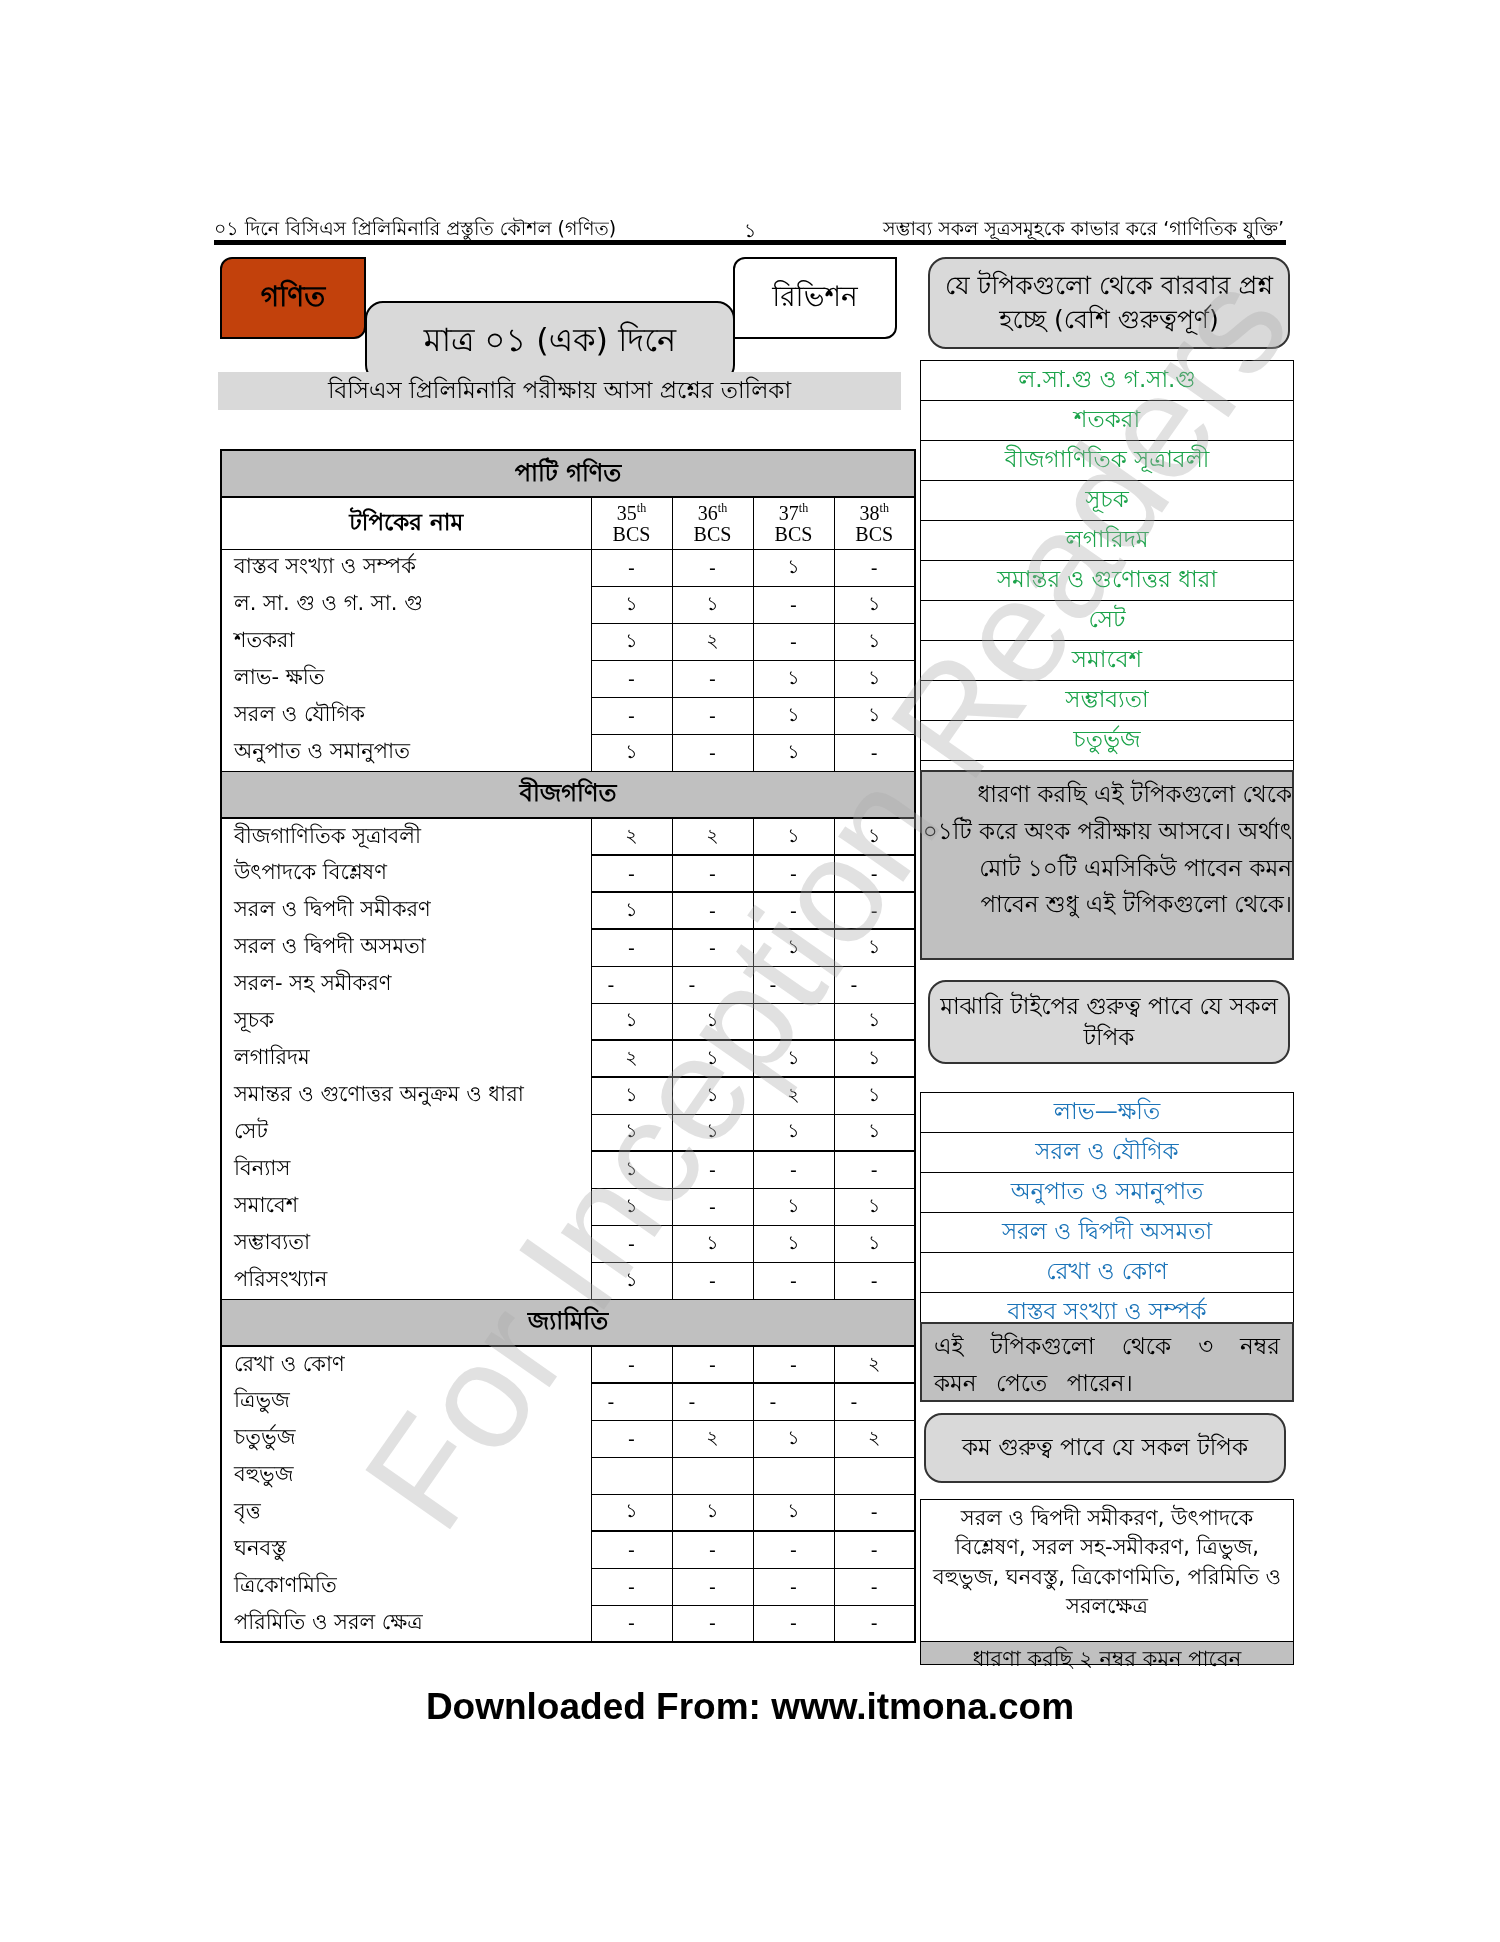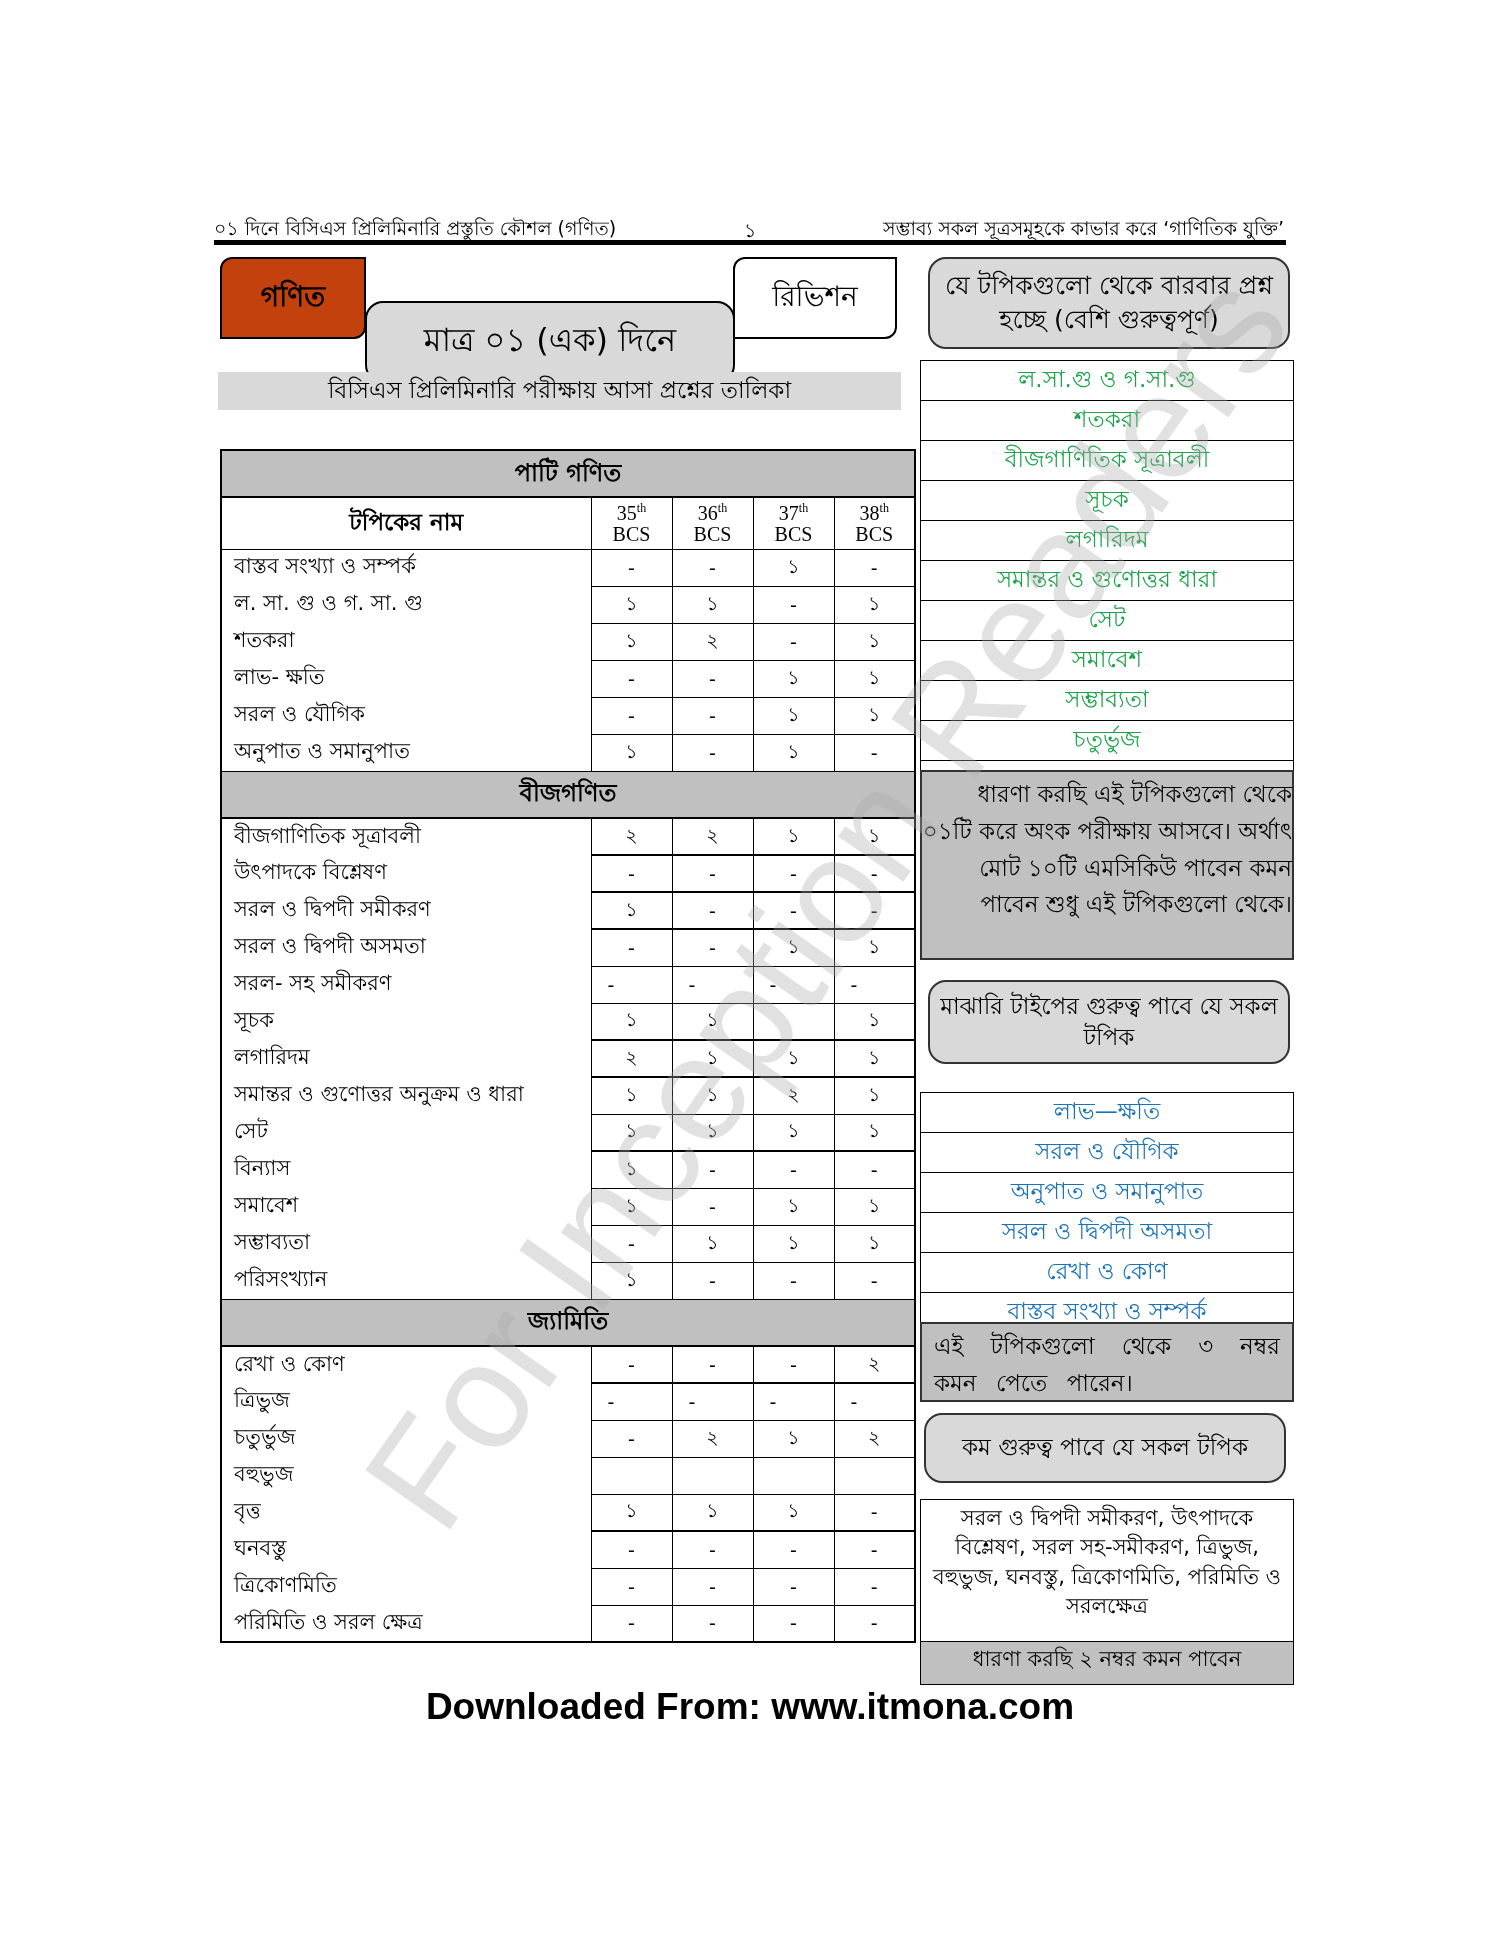--- a/index.html
+++ b/index.html
@@ -48,21 +48,21 @@
   .rlist.green td { color: #1ba34a; }
   .rlist.blue td { color: #1a73b8; }
   .rlist-high { left: 920px; top: 360px; width: 374px; }
   .rlist-medium { left: 920px; top: 1092px; width: 374px; }
 
   .note { position: absolute; background: #c0c0c0; border: 2px solid #333; font-size: 23px; line-height: 1.6; }
   .note-high { left: 920px; top: 770px; width: 374px; height: 190px; text-align: right; padding-top: 4px; }
   .note-medium { left: 920px; top: 1322px; width: 374px; height: 80px; text-align: justify; text-align-last: left; padding: 4px 12px 0 12px; word-spacing: 12px; }
 
   .low-box { position: absolute; left: 920px; top: 1499px; width: 374px; height: 142px; border: 1px solid #000; border-bottom: none; font-size: 21px; line-height: 1.4; text-align: center; padding: 4px 6px 0 6px; }
-  .low-note { position: absolute; left: 920px; top: 1641px; width: 374px; height: 44px; background: #c0c0c0; border: 1px solid #000; font-size: 21px; text-align: center; line-height: 34px; }
+  .low-note { position: absolute; left: 920px; top: 1641px; width: 374px; height: 24px; background: #c0c0c0; border: 1px solid #000; font-size: 21px; text-align: center; line-height: 34px; }
 
   .footer { position: absolute; left: 0; top: 1686px; width: 1500px; text-align: center; font-family: "Liberation Sans", sans-serif; font-weight: bold; font-size: 37px; }
 
   .watermark { position: absolute; left: 150px; top: 920px; font-family: "Liberation Sans", sans-serif; font-size: 150px; color: rgba(170,170,170,0.35); transform: rotate(-55deg); transform-origin: left top; white-space: nowrap; pointer-events: none; top: 1460px; left: 330px; }
 </style>
 </head>
 <body>
 
 <div class="run-header">
   <span class="left">০১ দিনে বিসিএস প্রিলিমিনারি প্রস্তুতি কৌশল (গণিত)</span>

